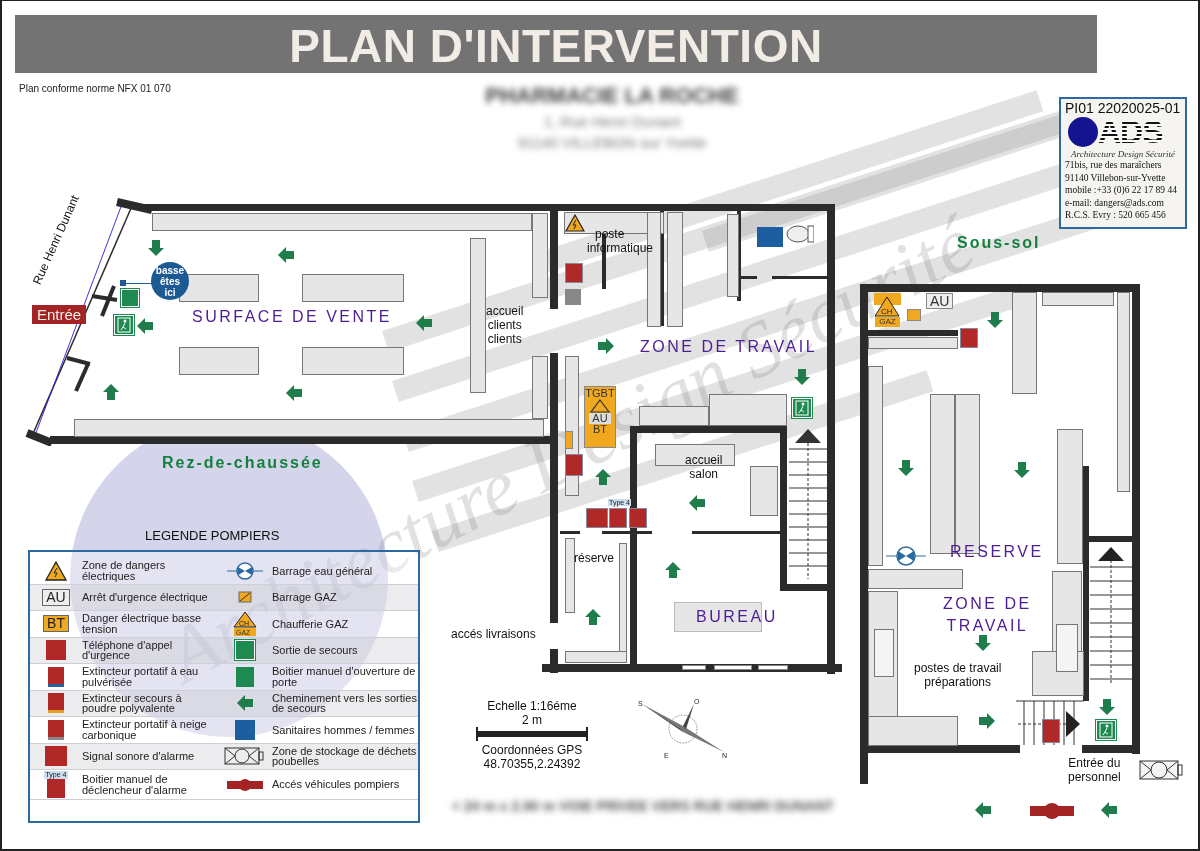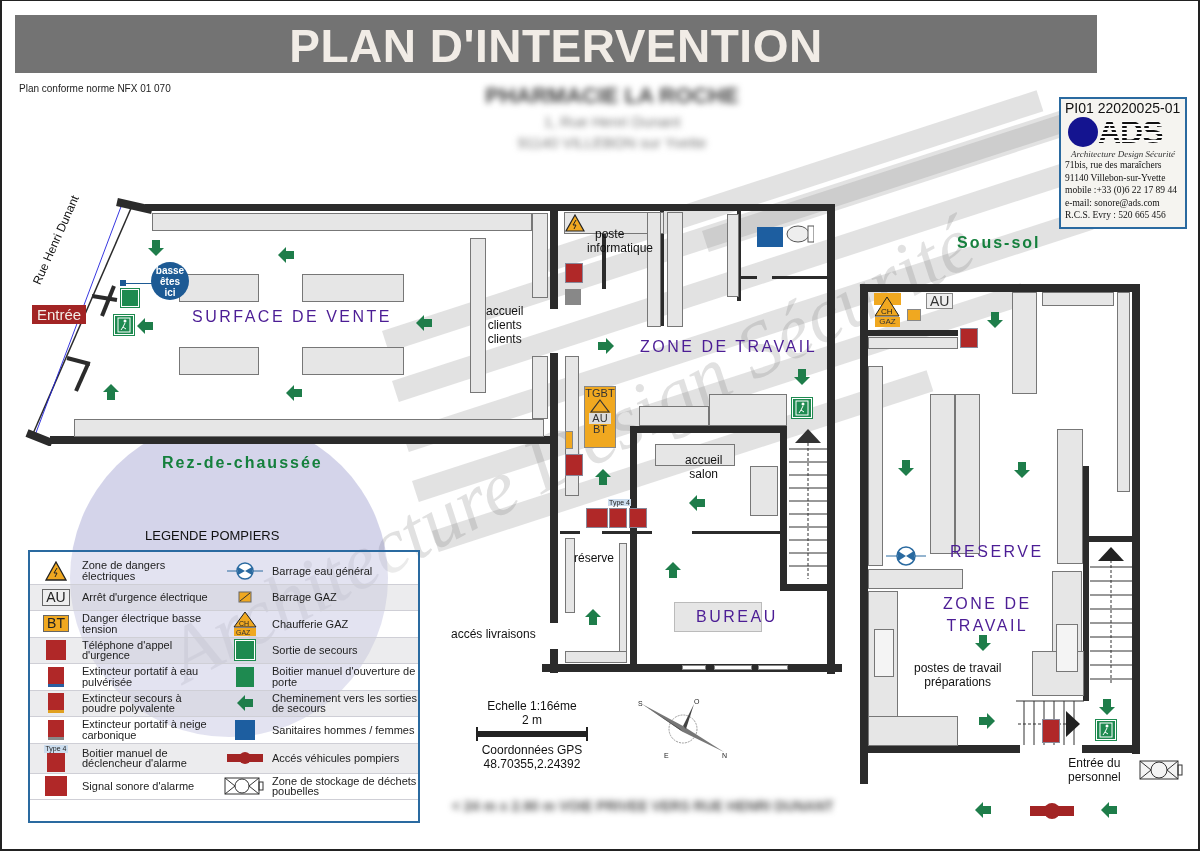--- a/index.html
+++ b/index.html
@@ -89,21 +89,21 @@
   <div class="ads">
     <div class="ref">PI01 22020025-01</div>
     <div class="logo">
       <div class="dot"></div>
       <div class="ltr">ADS</div>
     </div>
     <div class="tag">Architecture Design Sécurité</div>
     <div class="ln">71bis, rue des maraîchers</div>
     <div class="ln">91140 Villebon-sur-Yvette</div>
     <div class="ln">mobile :+33 (0)6 22 17 89 44</div>
-    <div class="ln">e-mail: sonore@ads.com</div>
+    <div class="ln">e-mail: dangers@ads.com</div>
     <div class="ln">R.C.S. Evry : 520 665 456</div>
   </div>
 
   <div>
 
     <svg style="position:absolute;left:20px;top:195px;width:140px;height:250px">
       <line x1="110" y1="10" x2="10" y2="240" stroke="#2b2b2b" stroke-width="1.5"></line>
       <line x1="100" y1="8" x2="12" y2="242" stroke="#2222dd" stroke-width="1" opacity="0.9"></line>
       <line x1="95" y1="6" x2="130" y2="14" stroke="#2b2b2b" stroke-width="8"></line>
       <line x1="5" y1="237" x2="30" y2="247" stroke="#2b2b2b" stroke-width="8"></line>
@@ -489,48 +489,48 @@
     <div class="lrow">
       <div class="lico">
           <div style="width:16px;height:20px;background:#b02828;border-bottom:3px solid #888;"></div>
         </div>
       <div class="ltxt">Extincteur portatif à neige carbonique</div>
       <div class="lico2">
           <div style="width:20px;height:20px;background:#1d5ea0;"></div>
         </div>
       <div class="ltxt2">Sanitaires hommes / femmes</div>
     </div>
+    <div class="lrow">
+      <div class="lico">
+          <div style="width:22px;height:20px;background:#b02828;"></div>
+        </div>
+      <div class="ltxt">Signal sonore d'alarme</div>
+      <div class="lico2">
+          <svg width="42" height="20">
+            <rect x="1" y="2" width="34" height="16" fill="none" stroke="#333"></rect>
+            <circle cx="18" cy="10" r="7" fill="none" stroke="#333"></circle>
+            <path d="M1,2 L11,10 L1,18 M35,2 L25,10 L35,18" stroke="#333" fill="none"></path>
+            <rect x="35" y="6" width="4" height="8" fill="none" stroke="#333"></rect>
+          </svg>
+        </div>
+      <div class="ltxt2">Zone de stockage de déchets poubelles</div>
+    </div>
     <div class="lrow" style="height:30px;">
       <div class="lico" style="flex-direction:column;height:30px;">
         <span style="font-size:7px;background:#cde;line-height:8px;padding:0 1px;">Type 4</span>
         <div style="width:18px;height:19px;background:#b02828;"></div>
       </div>
       <div class="ltxt">Boitier manuel de déclencheur d'alarme</div>
       <div class="lico2">
           <svg width="36" height="14">
             <rect x="0" y="3" width="36" height="8" fill="#a22424"></rect>
             <circle cx="18" cy="7" r="6" fill="#a22424"></circle>
           </svg>
         </div>
       <div class="ltxt2">Accés véhicules pompiers</div>
-    </div>
-    <div class="lrow">
-      <div class="lico">
-          <div style="width:22px;height:20px;background:#b02828;"></div>
-        </div>
-      <div class="ltxt">Signal sonore d'alarme</div>
-      <div class="lico2">
-          <svg width="42" height="20">
-            <rect x="1" y="2" width="34" height="16" fill="none" stroke="#333"></rect>
-            <circle cx="18" cy="10" r="7" fill="none" stroke="#333"></circle>
-            <path d="M1,2 L11,10 L1,18 M35,2 L25,10 L35,18" stroke="#333" fill="none"></path>
-            <rect x="35" y="6" width="4" height="8" fill="none" stroke="#333"></rect>
-          </svg>
-        </div>
-      <div class="ltxt2">Zone de stockage de déchets poubelles</div>
     </div>
   </div>
 
   <div class="scale">
     <div>Echelle 1:16éme</div>
     <div>2 m</div>
     <div class="bar"></div>
     <div>Coordonnées GPS</div>
     <div>48.70355,2.24392</div>
   </div>

